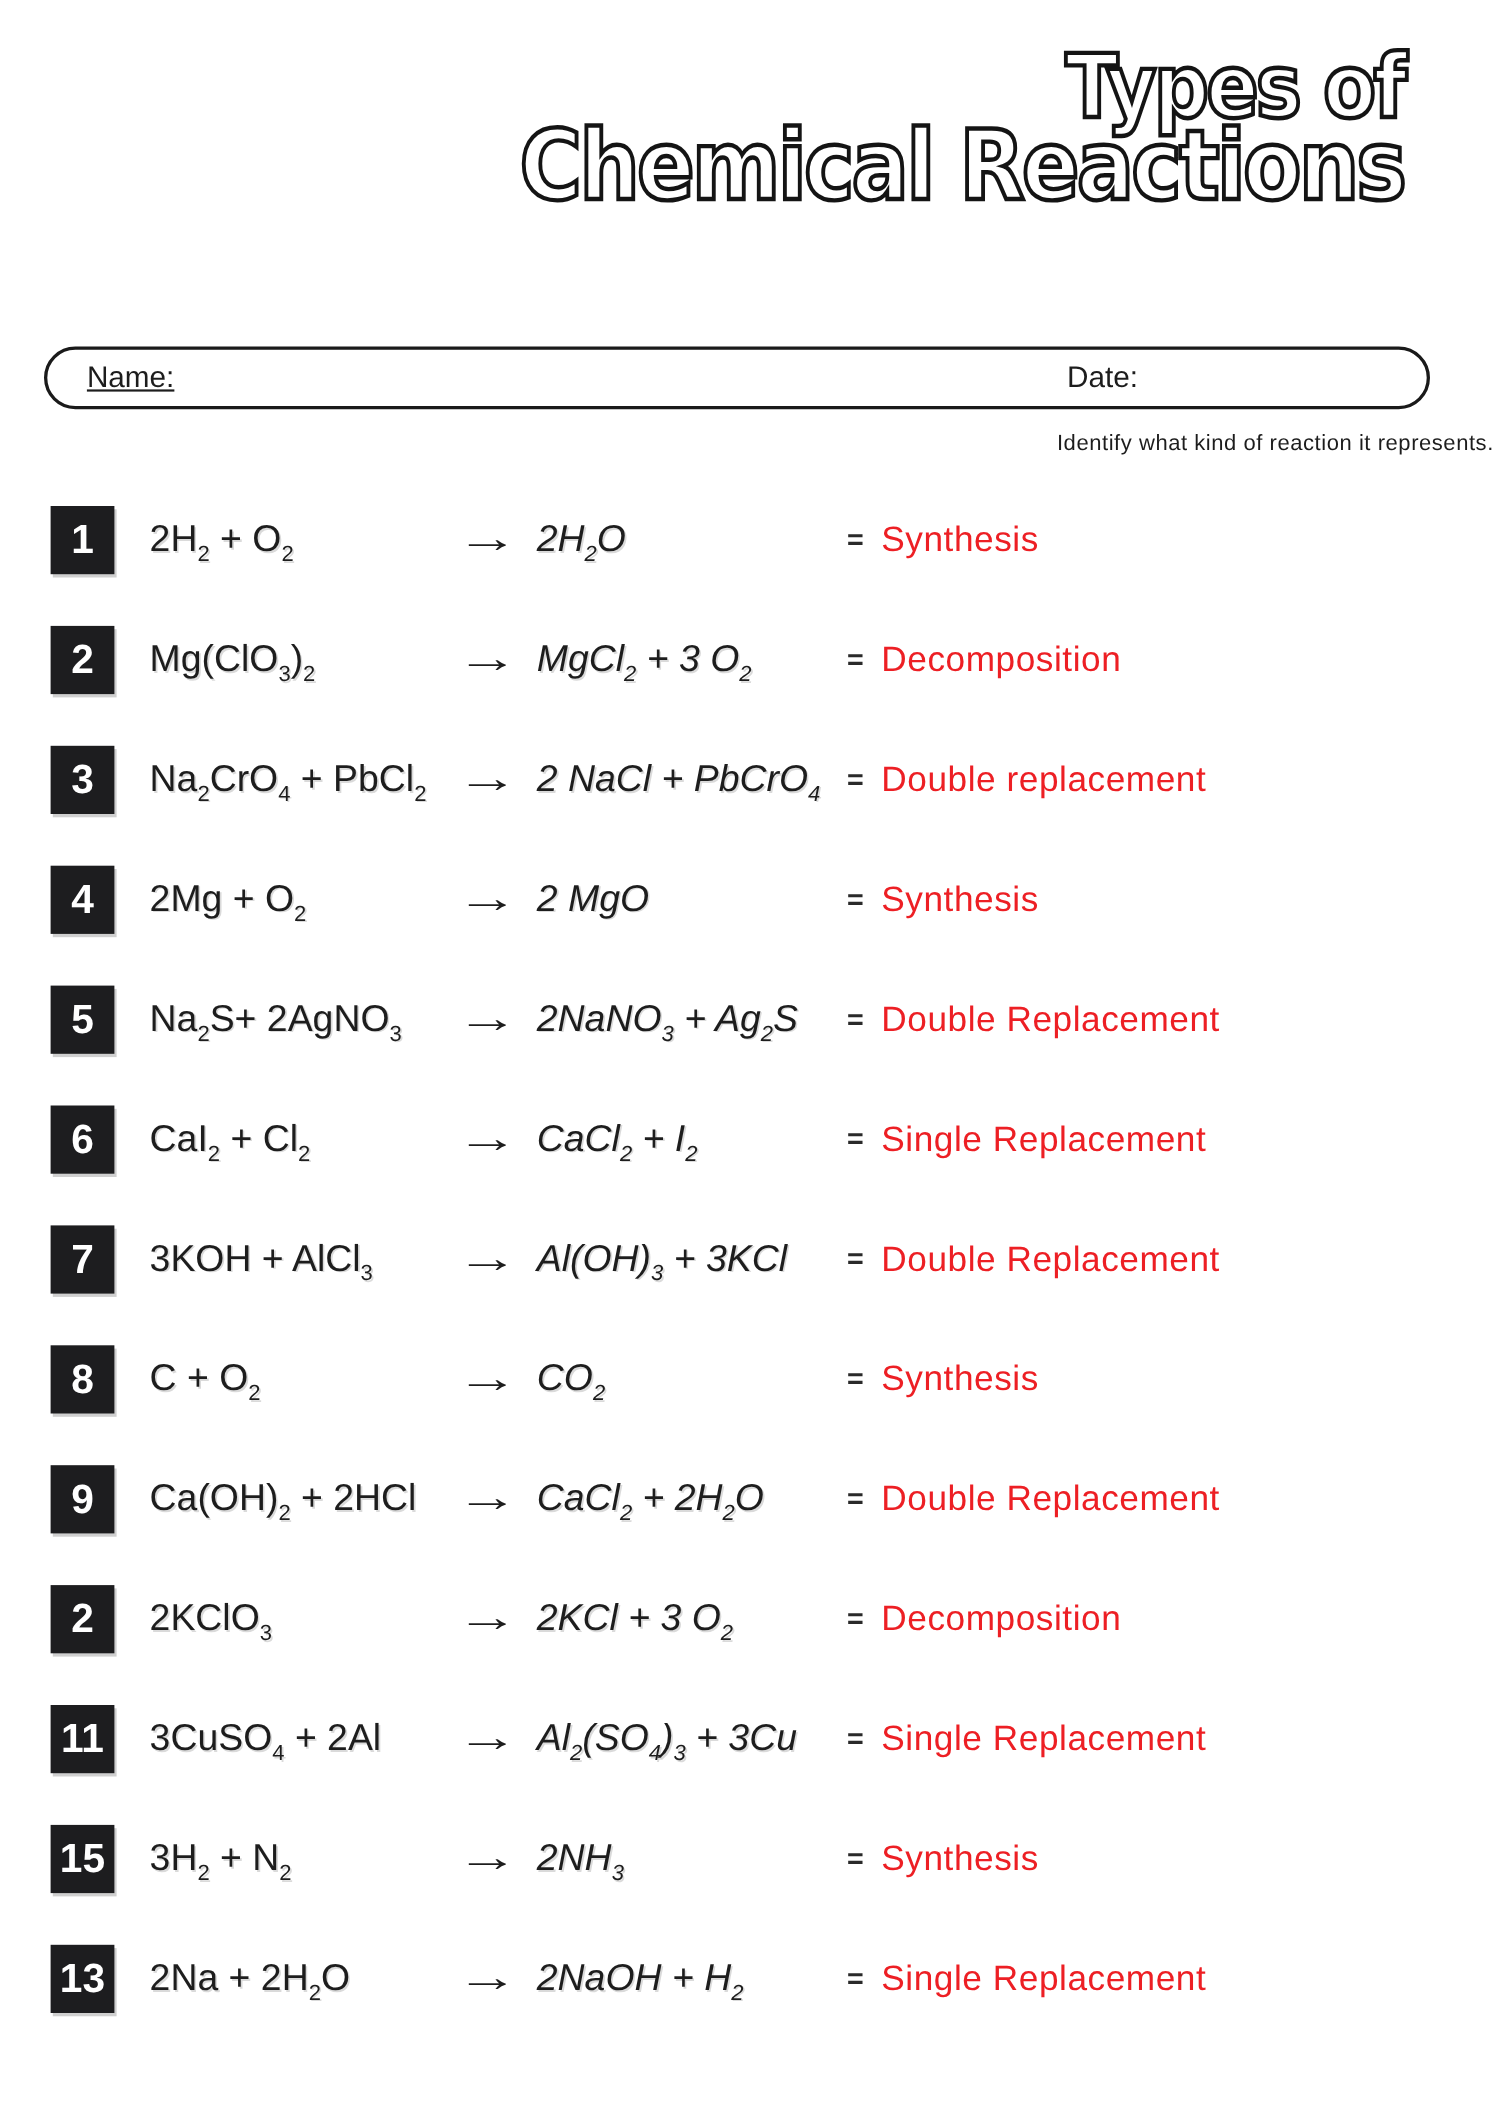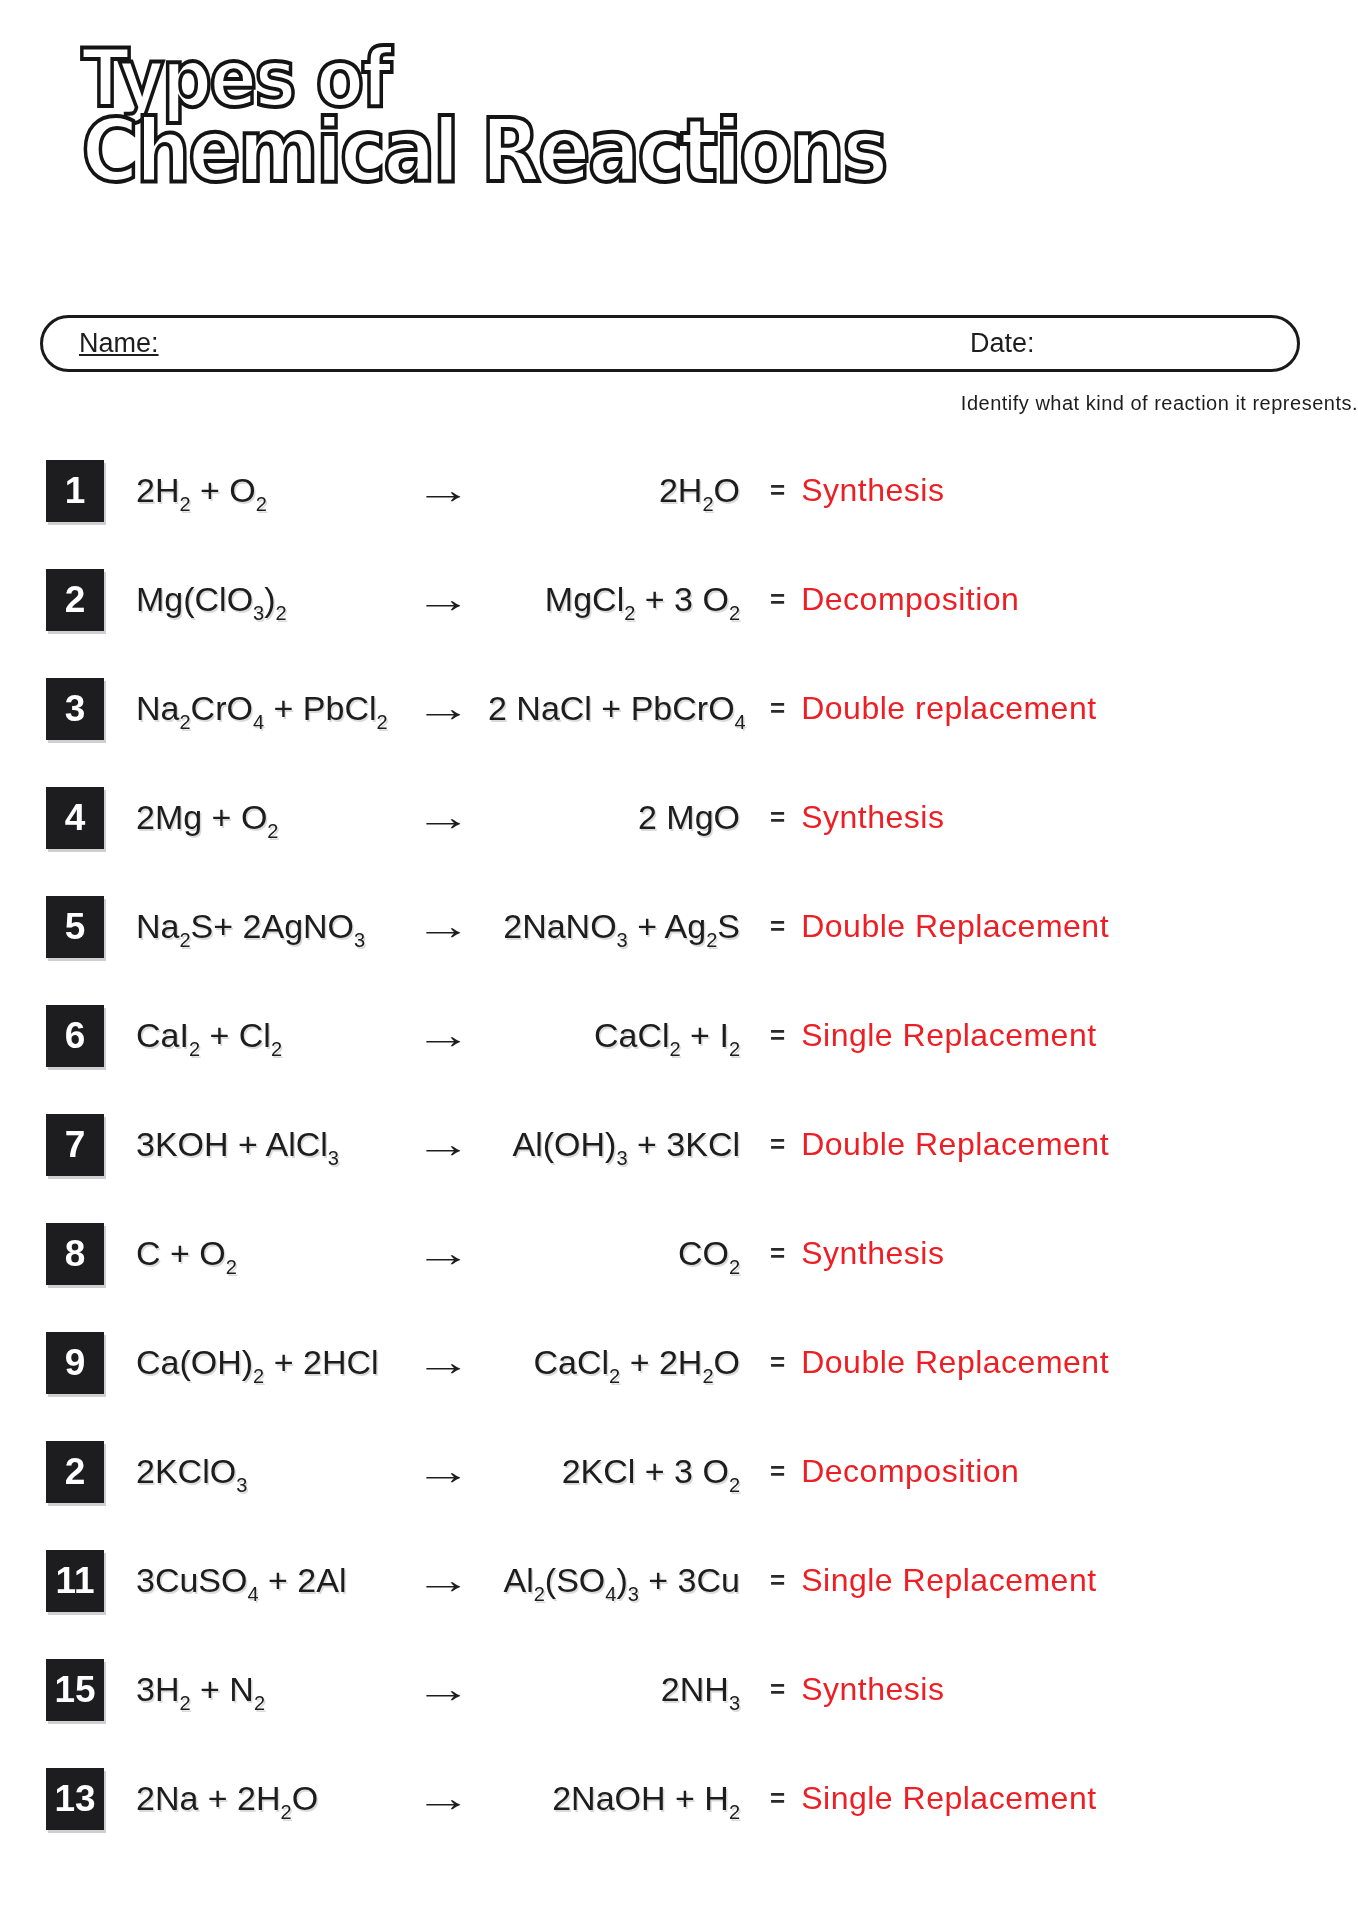--- a/index.html
+++ b/index.html
@@ -6,21 +6,21 @@
   .page {
     position:relative;
     width:1358px; height:1920px;
     background:#ffffff;
     font-family:"Liberation Sans", sans-serif;
     color:#1d1d1d;
     overflow:hidden;
   }
 
   
-  .title-block { position:absolute; top:38px; left:0; right:0; text-align:left; }
+  .title-block { position:absolute; top:38px; left:0; right:0; text-align:right; }
   .t-line {
     font-family:"DejaVu Sans", sans-serif;
     font-weight:700;
     color:#141414;
     letter-spacing:-3px;
     transform:scaleX(0.88);
     transform-origin:center;
     line-height:1.02;
   }
   @supports (-webkit-text-stroke: 1px black) {
@@ -66,21 +66,21 @@
   }
   .formula sub {
     font-size:20px; line-height:0; vertical-align:-9px;
   }
   .reactants { width:262px; flex:0 0 262px; }
   .arrowcell { width:90px; flex:0 0 90px; text-align:center; }
   .arrowcell .glyph {
     display:inline-block; font-size:38px; color:#1d1d1d;
     transform:scaleX(1.5); transform-origin:center;
   }
-  .products { width:252px; flex:0 0 252px; text-align:right; }
+  .products { width:252px; flex:0 0 252px; text-align:left;font-style:italic; }
   .eq {
     margin-left:30px; font-size:26px; font-weight:700; color:#2a2a2a;
     flex:0 0 auto;
   }
   .answer {
     margin-left:16px; font-size:32px; color:var(--answer-red, #ed1f24);
     white-space:nowrap; letter-spacing:0.5px;
   }
 </style>
 </head>

